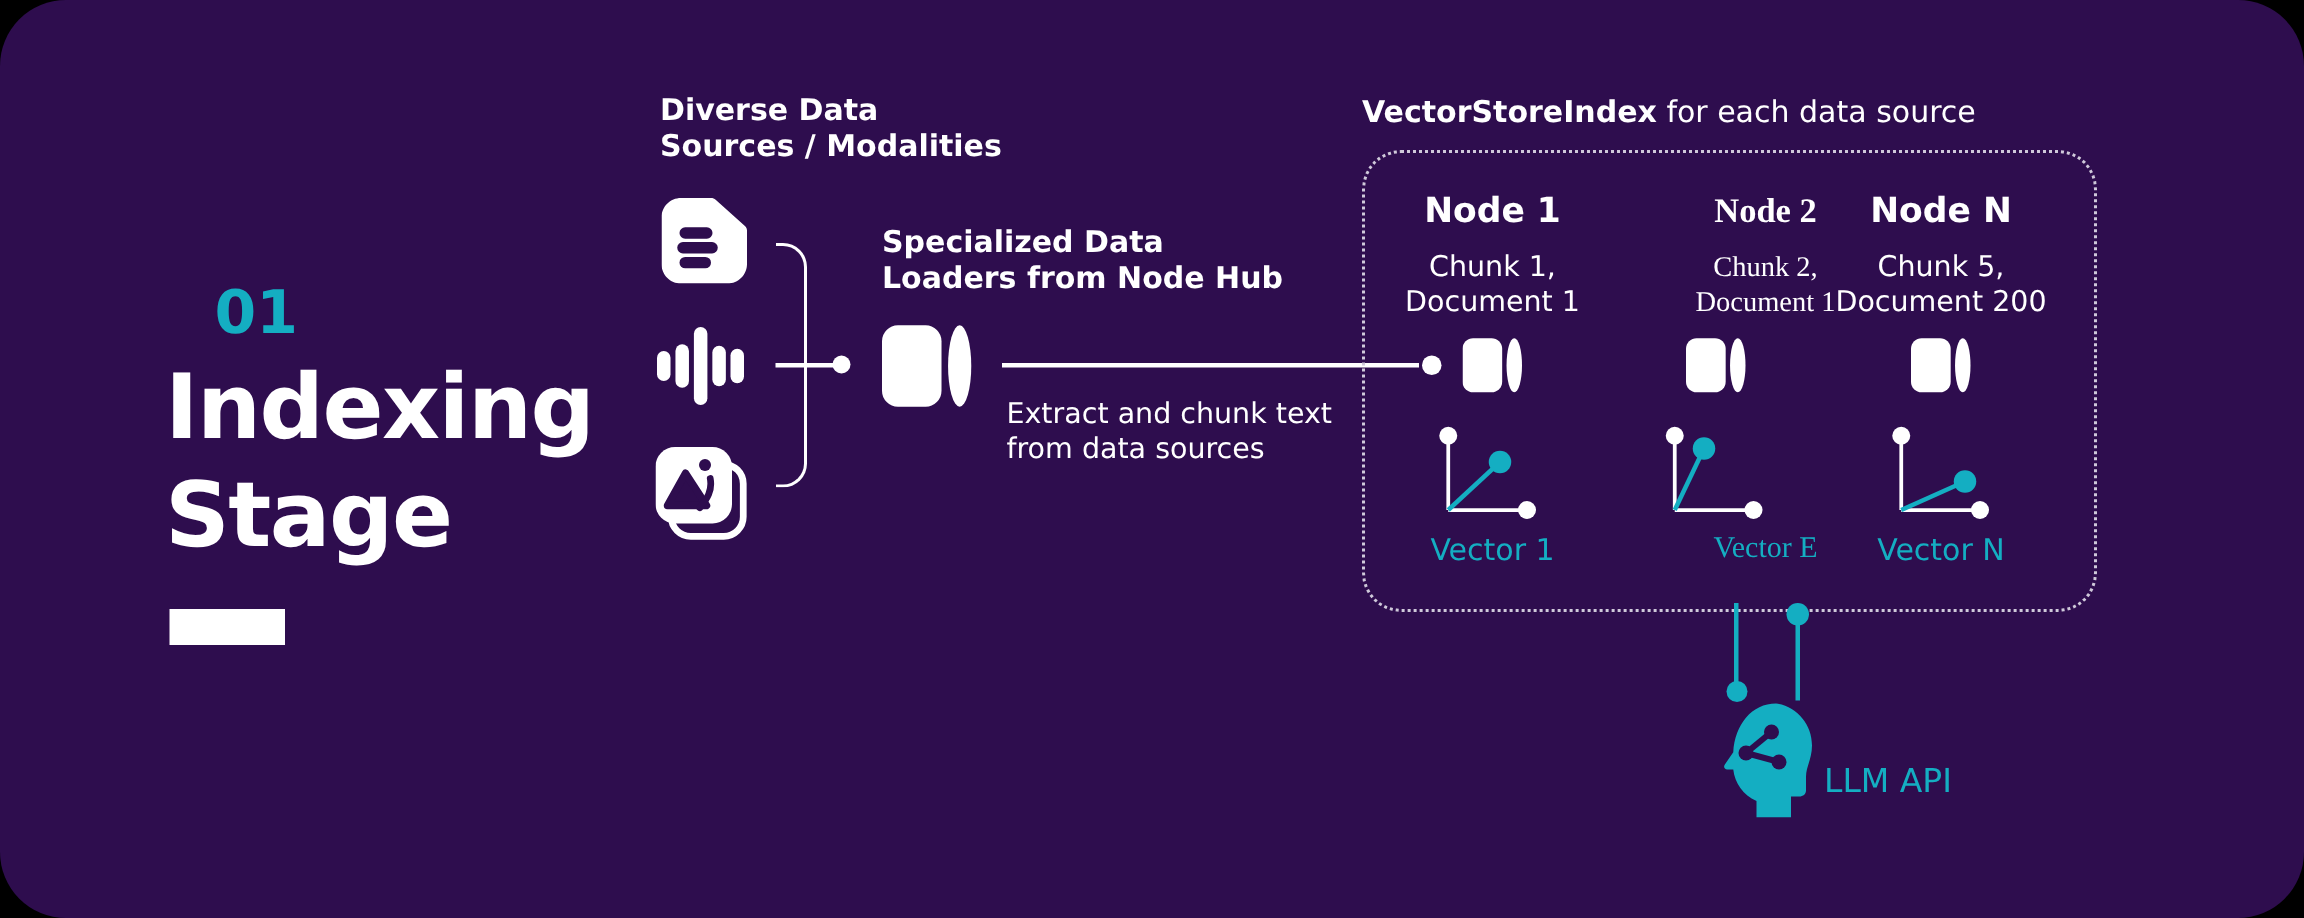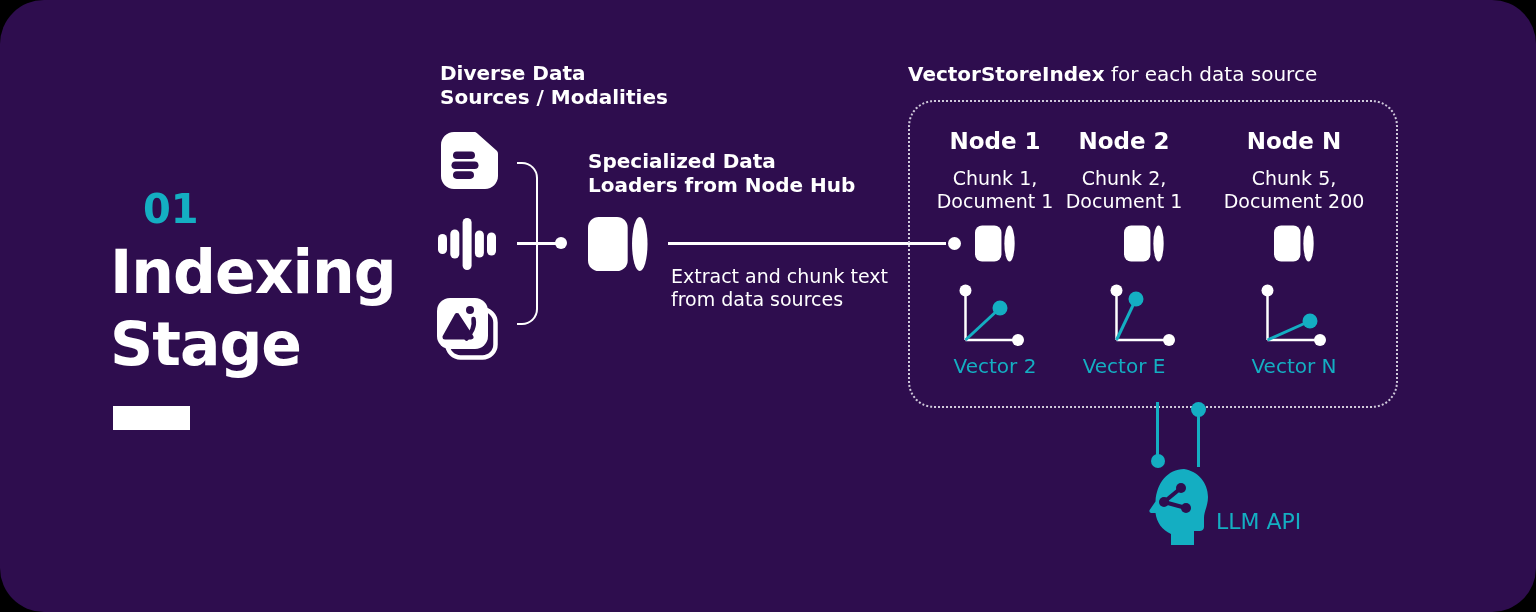--- a/index.html
+++ b/index.html
@@ -38,21 +38,21 @@
 
   
   .vsi-heading{left:908px;top:62px;font-size:20px;}
   .vsi-box{left:908px;top:100px;width:490px;height:308px;
            border:2px dotted var(--dots);border-radius:26px;}
   .node-title{top:128px;width:170px;font-size:23px;font-weight:bold;text-align:center;}
   .chunk-label{top:167px;width:170px;font-size:19px;line-height:23px;text-align:center;}
   .icon-cylinder-small{top:225px;width:40px;height:37px;}
   .vector-plot{top:283px;width:70px;height:64px;}
   .vector-label{top:354px;width:170px;font-size:20px;text-align:center;color:var(--teal);}
-  .c1{left:910px;} .c2{left:1039px;} .c3{left:1209px;}
+  .c1{left:910px;} .c2{left:1092px;font-family:Liberation Serif, serif;} .c3{left:1209px;}
   .cyl1{left:975px;} .cyl2{left:1124px;} .cyl3{left:1274px;}
   .vp1{left:956px;} .vp2{left:1107px;} .vp3{left:1258px;}
 
   
   .embed-caption{left:910px;top:430px;font-size:19px;line-height:22.5px;}
   .embed-line-a{left:1156px;top:402px;width:3px;height:53px;background:var(--teal);}
   .embed-dot-a{left:1151px;top:454px;width:14px;height:14px;border-radius:50%;background:var(--teal);}
   .embed-line-b{left:1197px;top:408px;width:3px;height:59px;background:var(--teal);}
   .embed-dot-b{left:1191px;top:402px;width:15px;height:15px;border-radius:50%;background:var(--teal);}
   .icon-head{left:1149px;top:468px;width:62px;height:77px;}
@@ -173,21 +173,21 @@
   </svg>
   <svg class="abs vector-plot vp3" viewBox="0 0 70 64">
     <line x1="9.5" y1="57" x2="9.5" y2="8" stroke="var(--ink)" stroke-width="2.5"></line>
     <line x1="9.5" y1="57" x2="62" y2="57" stroke="var(--ink)" stroke-width="2.5"></line>
     <line x1="9.5" y1="57" stroke="var(--teal)" stroke-width="3" x2="52" y2="38"></line>
     <circle cx="9.5" cy="7.5" r="6" fill="var(--ink)"></circle>
     <circle cx="62" cy="57" r="6" fill="var(--ink)"></circle>
     <circle r="7.5" fill="var(--teal)" cx="52" cy="38"></circle>
   </svg>
 
-  <div class="abs vector-label c1">Vector 2</div>
+  <div class="abs vector-label c1">Vector 1</div>
   <div class="abs vector-label c2">Vector E</div>
   <div class="abs vector-label c3">Vector N</div>
 
 
   <div class="abs embed-line-a"></div>
   <div class="abs embed-dot-a"></div>
   <div class="abs embed-line-b"></div>
   <div class="abs embed-dot-b"></div>
 
   <svg class="abs icon-head" viewBox="0 0 62 77">

